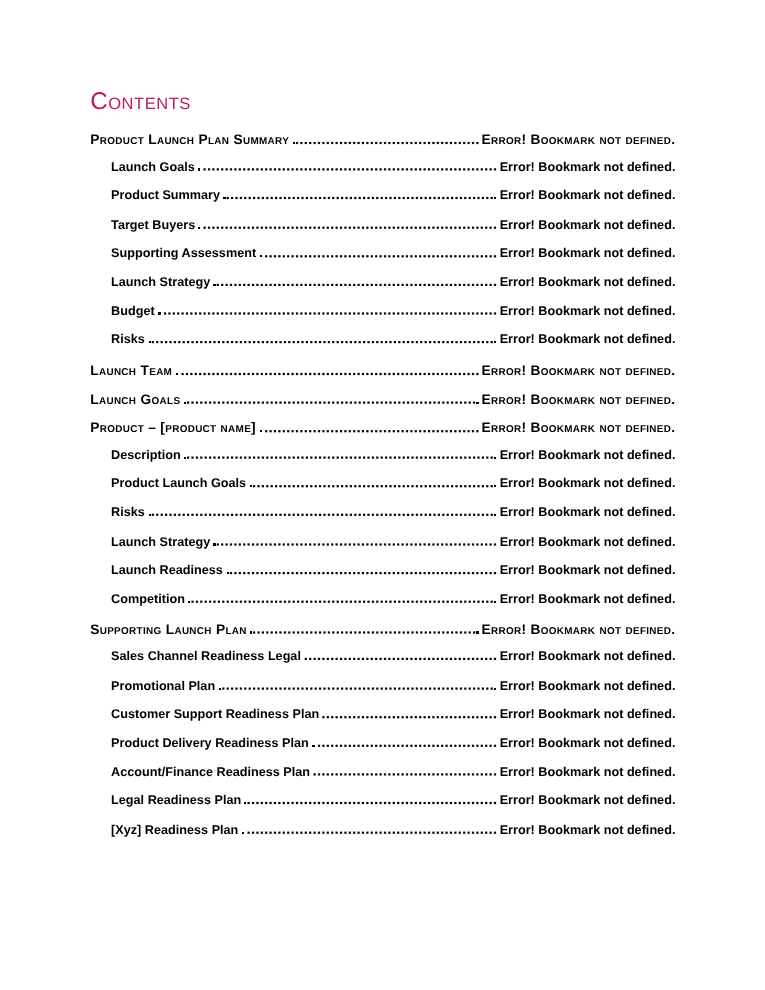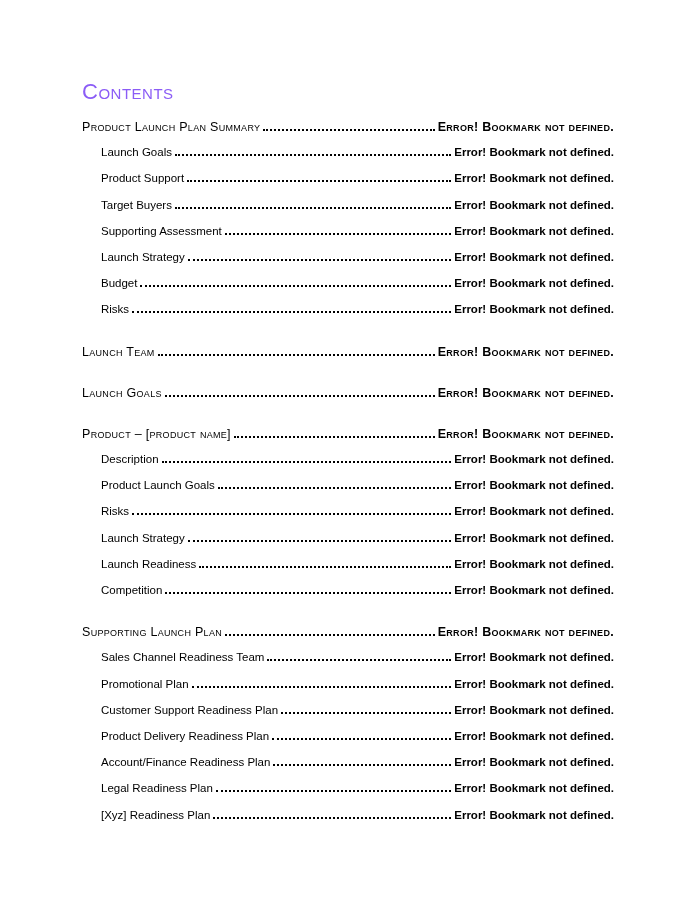--- a/index.html
+++ b/index.html
@@ -22,50 +22,51 @@
     overflow: hidden;
   }
   .doc-heading {
     position: absolute;
     left: 82px;
     top: 79px;
     font-size: 22px;
     font-weight: 400;
     font-variant: small-caps;
     letter-spacing: 0.5px;
-    color: #8b5cf6;
+    color: #be185d;
   }
   .toc {
     position: absolute;
     left: 82px;
     top: 120px;
     width: 532px;
   }
   .toc-row {
     display: flex;
     align-items: baseline;
     height: 26.2px;
     white-space: nowrap;
   }
   .toc-row.lvl1 {
     font-size: 12.5px;
     font-variant: small-caps;
     letter-spacing: 0.3px;
-    margin-top: 15px;
+    margin-top: 0;
   }
   .toc-row.lvl1:first-child {
     margin-top: 0;
   }
   .toc-row.lvl2 {
     font-size: 11.5px;
     padding-left: 19px;
   }
   .toc-row .title {
     flex: 0 0 auto;
     white-space: nowrap;
+    font-weight: bold;
   }
   .toc-row .leader {
     flex: 1 1 auto;
     min-width: 8px;
     margin: 0 3px;
     border-bottom: 2px dotted #000000;
     
   }
   .toc-row .error {
     flex: 0 0 auto;
@@ -84,21 +85,21 @@
         <span class="title">Product Launch Plan Summary</span>
         <span class="leader"></span>
         <span class="error">Error! Bookmark not defined.</span>
       </div>
       <div class="toc-row lvl2">
         <span class="title">Launch Goals</span>
         <span class="leader"></span>
         <span class="error">Error! Bookmark not defined.</span>
       </div>
       <div class="toc-row lvl2">
-        <span class="title">Product Support</span>
+        <span class="title">Product Summary</span>
         <span class="leader"></span>
         <span class="error">Error! Bookmark not defined.</span>
       </div>
       <div class="toc-row lvl2">
         <span class="title">Target Buyers</span>
         <span class="leader"></span>
         <span class="error">Error! Bookmark not defined.</span>
       </div>
       <div class="toc-row lvl2">
         <span class="title">Supporting Assessment</span>
@@ -164,21 +165,21 @@
         <span class="title">Competition</span>
         <span class="leader"></span>
         <span class="error">Error! Bookmark not defined.</span>
       </div>
       <div class="toc-row lvl1">
         <span class="title">Supporting Launch Plan</span>
         <span class="leader"></span>
         <span class="error">Error! Bookmark not defined.</span>
       </div>
       <div class="toc-row lvl2">
-        <span class="title">Sales Channel Readiness Team</span>
+        <span class="title">Sales Channel Readiness Legal</span>
         <span class="leader"></span>
         <span class="error">Error! Bookmark not defined.</span>
       </div>
       <div class="toc-row lvl2">
         <span class="title">Promotional Plan</span>
         <span class="leader"></span>
         <span class="error">Error! Bookmark not defined.</span>
       </div>
       <div class="toc-row lvl2">
         <span class="title">Customer Support Readiness Plan</span>

